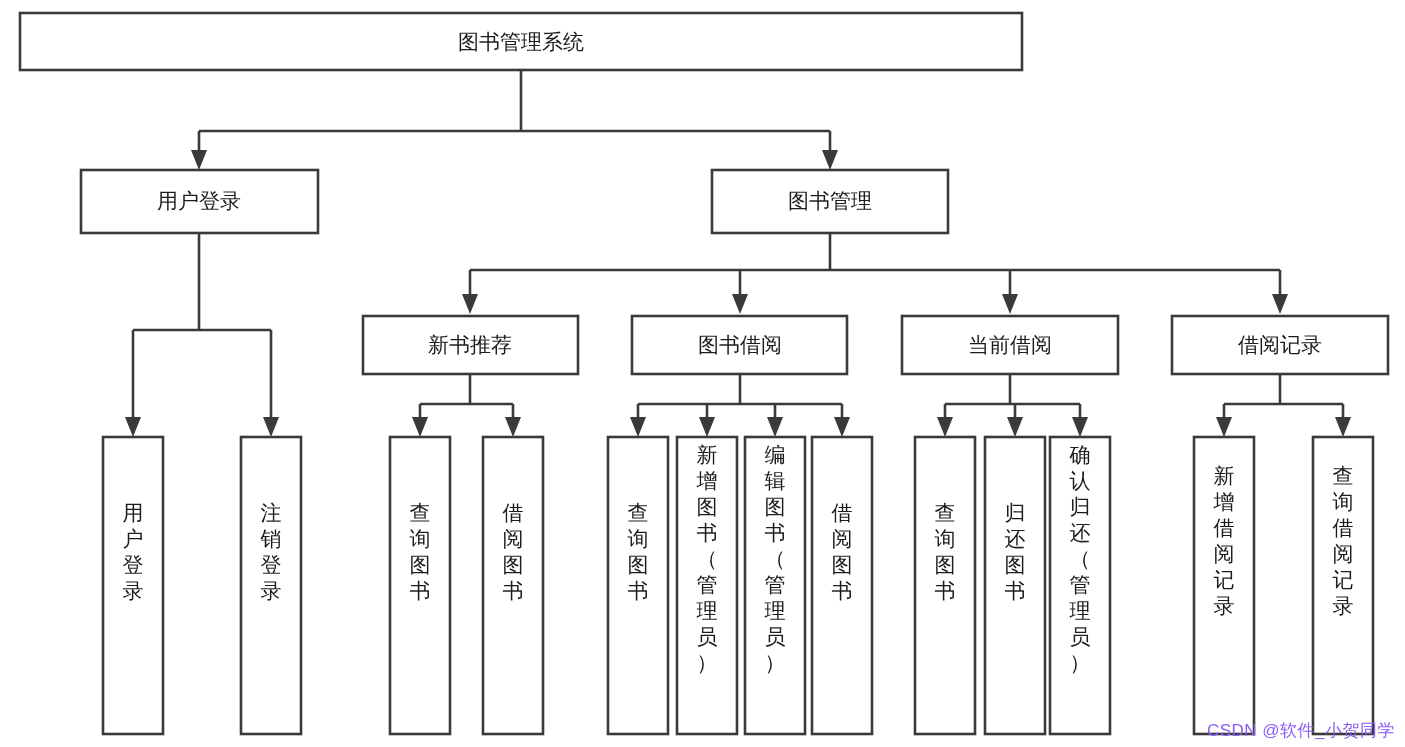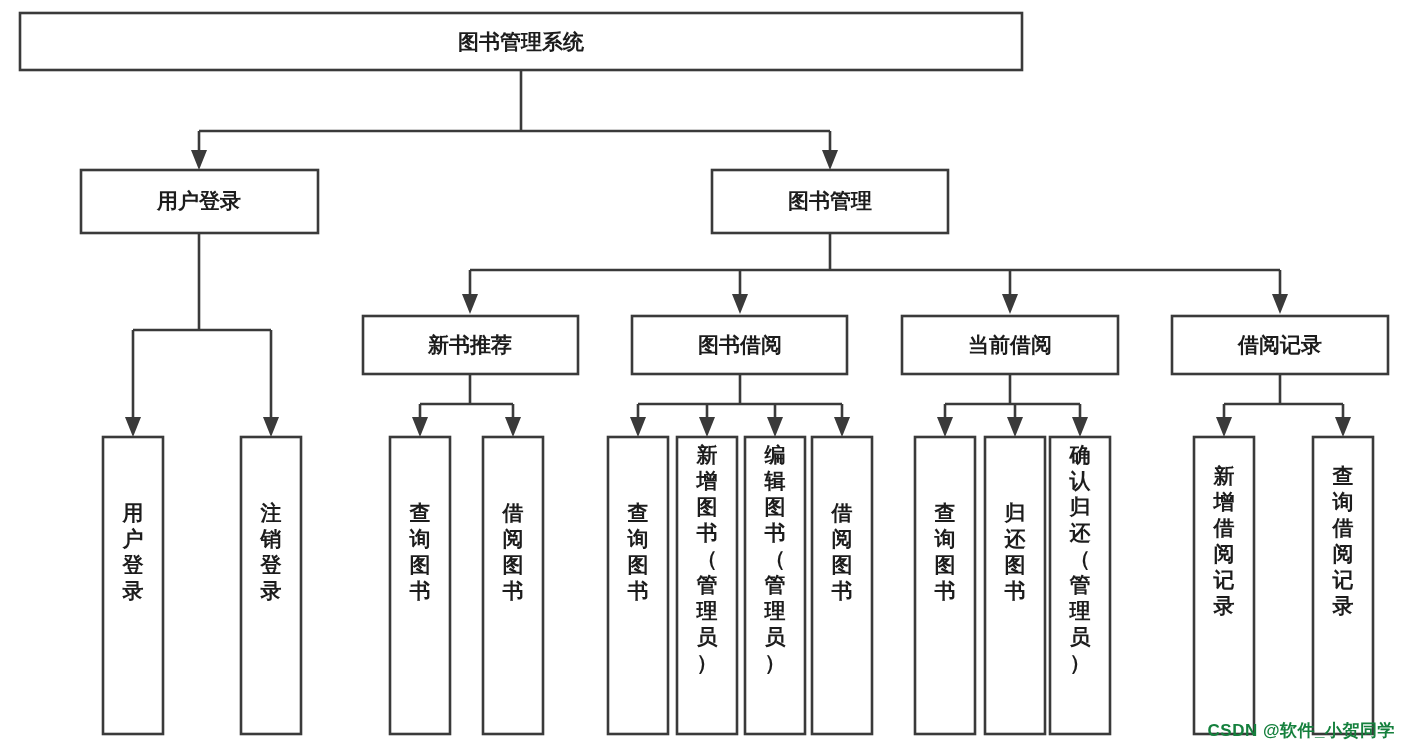--- a/index.html
+++ b/index.html
@@ -13,21 +13,20 @@
     font-family: "Liberation Sans", "DejaVu Sans", sans-serif;
     overflow: hidden;
     position: relative;
   }
   #diagram-root {
     position: absolute;
     left: 0;
     top: 0;
     width: 1405px;
     height: 747px;
-    font-weight: bold;
   }
   svg.flow {
     display: block;
     width: 1405px;
     height: 747px;
   }
   .node-box {
     fill: #ffffff;
     stroke: #3a3a3a;
     stroke-width: 2.6;
@@ -54,21 +53,21 @@
     font-size: 21px;
     fill: #1c1c1c;
     text-anchor: middle;
   }
   .watermark {
     position: absolute;
     right: 10px;
     bottom: 5px;
     font-family: "Liberation Sans", "DejaVu Sans", sans-serif;
     font-size: 17px;
-    color: #15803d;
+    color: #8b5cf6;
     white-space: nowrap;
     letter-spacing: 0.5px;
   }
 </style>
 </head>
 <body>
 
 <div id="diagram-root">
   <svg class="flow" viewBox="0 0 1405 747" xmlns="http://www.w3.org/2000/svg">
 

